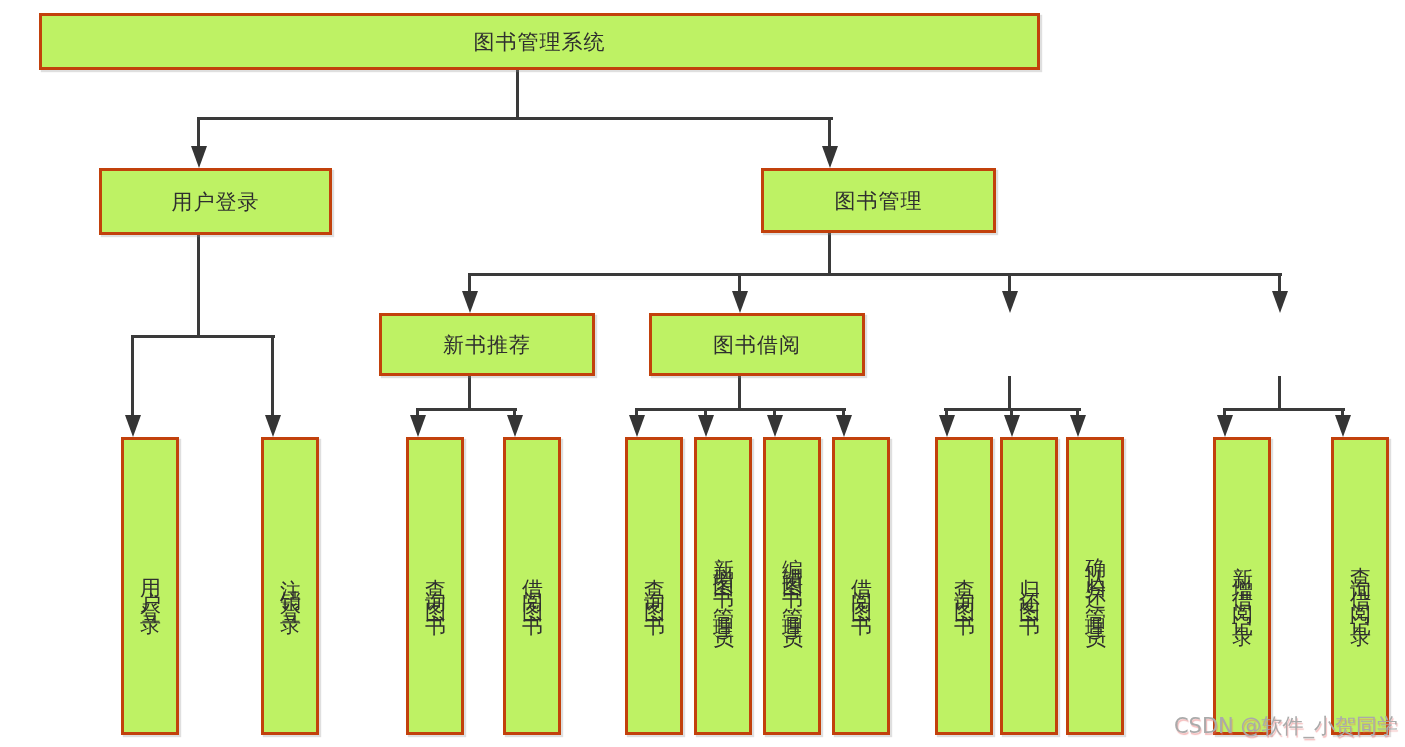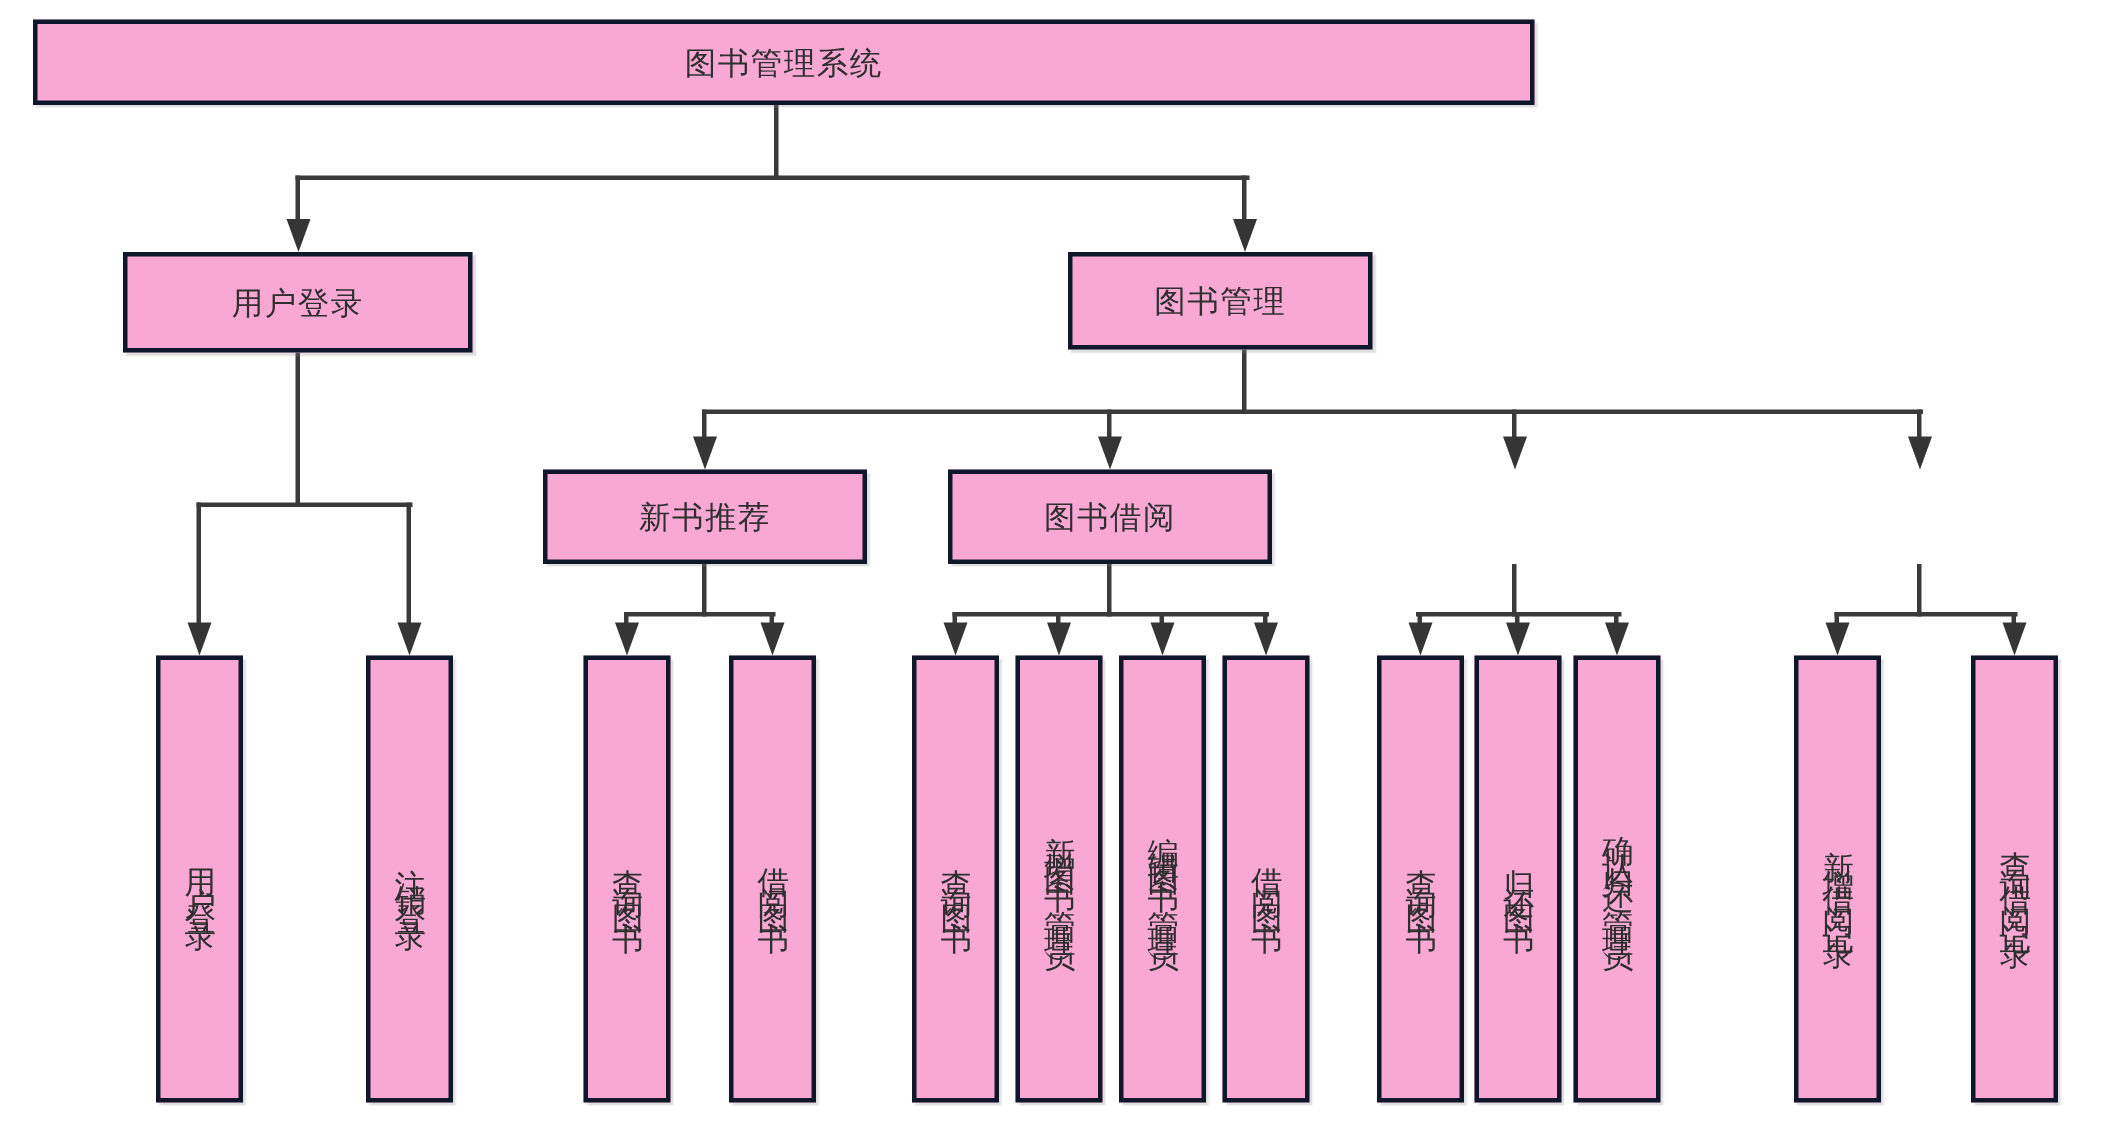--- a/index.html
+++ b/index.html
@@ -1,24 +1,24 @@
 <!DOCTYPE html>
 <html><head>
 <meta charset="utf-8">
 <style>
   html,body{margin:0;padding:0;background:#ffffff;}
   #stage{
     position:relative;width:1405px;height:747px;background:#ffffff;overflow:hidden;
     font-family:"DejaVu Sans","Liberation Sans",sans-serif;color:#2f2f2f;
   }
   .box{
-    position:absolute;box-sizing:border-box;border:3px solid #0f172a;background:#f9a8d4;
+    position:absolute;box-sizing:border-box;border:3px solid #c2410c;background:#bef264;
     display:flex;align-items:center;justify-content:center;
     box-shadow:2px 2px 1px rgba(140,140,140,0.28);
-    font-size:21px;letter-spacing:1px;color:#2f2f2f;
+    font-size:21px;letter-spacing:1px;color:#2f2f2f;margin-left:17px;
   }
   .box.h{white-space:nowrap;}
   .box.v{
     writing-mode:vertical-rl;text-orientation:mixed;
     letter-spacing:12px;line-height:1;font-size:21px;
   }
   .box.v.long{letter-spacing:10px;}
   .vl,.hl{position:absolute;background:#3a3a3a;}
   .vl{width:3px;}
   .hl{height:3px;}
@@ -94,21 +94,21 @@
   <div class="arrow" style="left:1070px;top:415px"></div>
 
   <div class="vl" style="left:1223px;top:408px;height:10px"></div>
   <div class="arrow" style="left:1217px;top:415px"></div>
   <div class="vl" style="left:1341px;top:408px;height:10px"></div>
   <div class="arrow" style="left:1335px;top:415px"></div>
 
   <div class="box h" style="left:22px;top:13px;width:1001px;height:57px">图书管理系统</div>
 
   <div class="box h" style="left:82px;top:168px;width:233px;height:67px">用户登录</div>
-  <div class="box h" style="left:712px;top:168px;width:203px;height:65px">图书管理</div>
+  <div class="box h" style="left:744px;top:168px;width:235px;height:65px">图书管理</div>
 
   <div class="box h" style="left:632px;top:313px;width:216px;height:63px">图书借阅</div>
   <div class="box h" style="left:362px;top:313px;width:216px;height:63px">新书推荐</div>
 
   <div class="box v" style="left:104px;top:437px;width:58px;height:298px">用户登录</div>
   <div class="box v" style="left:244px;top:437px;width:58px;height:298px">注销登录</div>
 
   <div class="box v" style="left:389px;top:437px;width:58px;height:298px">查询图书</div>
   <div class="box v" style="left:486px;top:437px;width:58px;height:298px">借阅图书</div>
 
@@ -117,13 +117,14 @@
   <div class="box v long" style="left:746px;top:437px;width:58px;height:298px">编辑图书（管理员）</div>
   <div class="box v" style="left:815px;top:437px;width:58px;height:298px">借阅图书</div>
 
   <div class="box v" style="left:918px;top:437px;width:58px;height:298px">查询图书</div>
   <div class="box v" style="left:983px;top:437px;width:58px;height:298px">归还图书</div>
   <div class="box v long" style="left:1049px;top:437px;width:58px;height:298px">确认归还（管理员）</div>
 
   <div class="box v" style="left:1196px;top:437px;width:58px;height:298px">新增借阅记录</div>
   <div class="box v" style="left:1314px;top:437px;width:58px;height:298px">查询借阅记录</div>
 
+  <div id="watermark">CSDN @软件_小贺同学</div>
 </div>
 
 </body></html>

